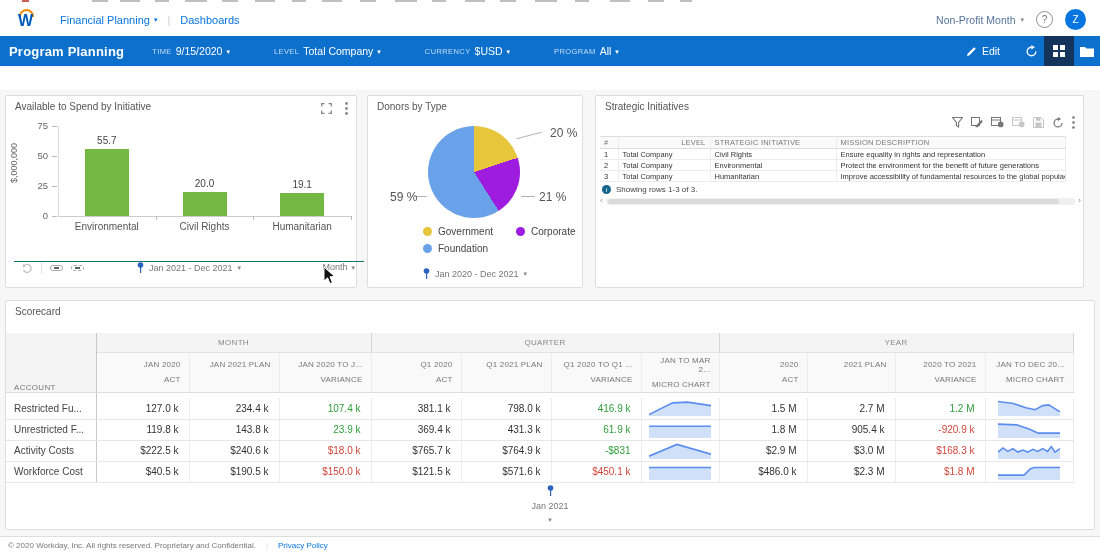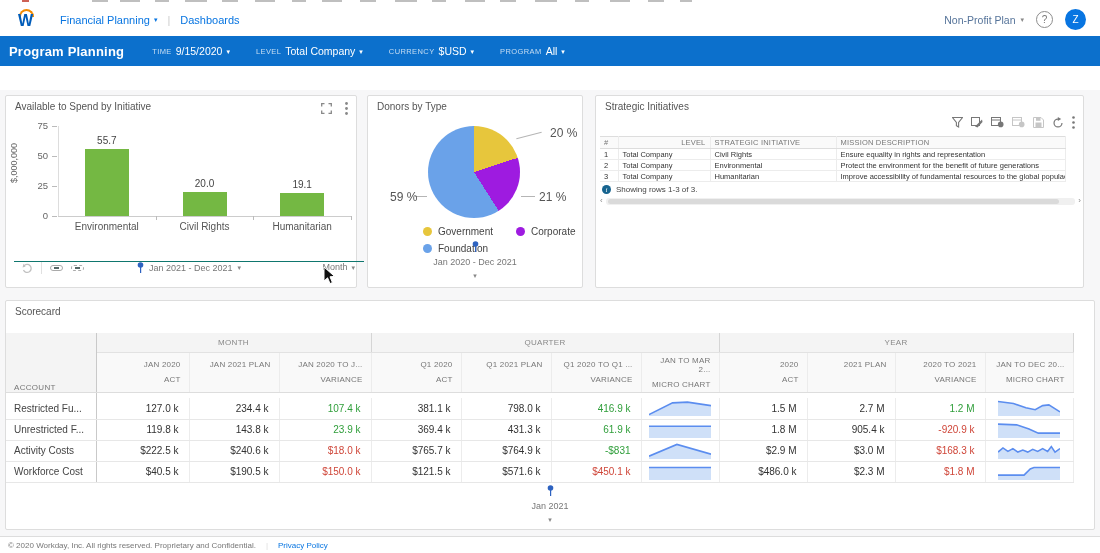--- a/index.html
+++ b/index.html
@@ -23,21 +23,21 @@
   .caret.blue { color:#0875e1; } .caret.white { color:#fff; } .caret.dim { color:#888; }
   .tb-sep { color:#ccc; margin:0 10px; font-size:11px; }
   .topbar-right { margin-left:auto; display:flex; align-items:center; gap:12px; margin-right:14px; }
   .plan-sel { color:#56749a; font-size:10.5px; display:flex; align-items:center; gap:5px; }
   .help { width:17px; height:17px; border-radius:50%; border:1.5px solid #8d8d8d; color:#777; font-size:10px; display:flex; align-items:center; justify-content:center; }
   .avatar { width:21px; height:21px; border-radius:50%; background:#0875e1; color:#fff; font-size:10px; display:flex; align-items:center; justify-content:center; }
 
   
   .bluebar { position:absolute; top:36px; left:0; width:1100px; height:30px; background:#0c70cc; display:flex; align-items:center; color:#fff; }
   .bb-title { font-size:13px; font-weight:bold; margin-left:9px; letter-spacing:.2px; }
-  .filters { display:flex; align-items:center; margin-left:28px; gap:26px; }
+  .filters { display:flex; align-items:center; margin-left:28px; gap:44px; }
   .filter { display:flex; align-items:center; gap:4px; }
   .filter .fl { font-size:7.5px; color:rgba(255,255,255,.75); letter-spacing:.4px; }
   .filter .fv { font-size:10.5px; }
   .bb-right { margin-left:auto; display:flex; align-items:center; height:30px; }
   .edit-btn { display:flex; align-items:center; gap:5px; font-size:10.5px; margin-right:18px; }
   .bb-ic { display:flex; align-items:center; justify-content:center; height:30px; width:26px; }
   .grid-tile { background:#15345c; width:30px; }
 
   
   .tabsbar { position:absolute; top:66px; left:0; width:1100px; height:24px; background:#f1f1f1; border-bottom:1px solid #e3e3e3; display:flex; align-items:flex-end; padding-left:8px; }
@@ -71,21 +71,21 @@
   .cf-right { position:absolute; right:9px; display:flex; align-items:center; gap:4px; }
 
   
   #panel-pie { left:367px; top:5px; width:216px; height:193px; }
   .pie { position:absolute; left:60px; top:30px; width:92px; height:92px; border-radius:50%; }
   .pie-lbl { position:absolute; font-size:12px; color:#555; }
   .leader { position:absolute; height:1px; background:#b5b5b5; }
   .pie-legend { position:absolute; left:55px; top:130px; font-size:10px; color:#444; }
   .pl-row { display:flex; align-items:center; gap:7px; margin-bottom:6px; }
   .pl-item { display:flex; align-items:center; gap:6px; width:86px; }
-  .pie-foot { position:absolute; left:0; bottom:8px; width:100%; display:flex; justify-content:center; align-items:center; gap:5px; font-size:9px; color:#777;flex-direction:column; }
+  .pie-foot { position:absolute; left:0; bottom:8px; width:100%; display:flex; justify-content:center; align-items:center; gap:5px; font-size:9px; color:#777; }
 
   
   #panel-si { left:595px; top:5px; width:489px; height:193px; }
   .si-toolbar { position:absolute; right:8px; top:20px; display:flex; align-items:center; gap:8px; }
   .si-toolbar svg { display:block; }
   .si-table { position:absolute; left:4px; top:40px; width:466px; border-collapse:collapse; table-layout:fixed; font-size:7.5px; }
   .si-table th { background:#fafafa; color:#777; font-weight:normal; border-top:1px solid #ddd; border-bottom:1px solid #ddd; border-right:1px solid #ececec; height:12px; padding:0 4px; letter-spacing:.2px; }
   .si-table td { border-bottom:1px solid #ececec; border-right:1px solid #ececec; height:11px; padding:0 4px; color:#333; white-space:nowrap; overflow:hidden; }
   .si-status { position:absolute; left:6px; top:89px; display:flex; align-items:center; gap:5px; font-size:8px; color:#444; }
   .info-dot { width:9px; height:9px; border-radius:50%; background:#17648f; color:#fff; font-size:7px; display:flex; align-items:center; justify-content:center; font-style:italic; font-family:"Liberation Serif", serif; }
@@ -153,21 +153,21 @@
       <span class="w">W</span>
     </div>
     <div class="app-menu">
       <span class="tb-link">Financial Planning</span>
       <span class="caret blue">▾</span>
     </div>
     <span class="tb-sep">|</span>
     <span class="tb-link">Dashboards</span>
     <div class="topbar-right">
       <div class="plan-sel">
-        <span>Non-Profit Plan</span>
+        <span>Non-Profit Month</span>
         <span class="caret dim">▾</span>
       </div>
       <div class="help">
           <span>?</span>
         </div>
       <div class="avatar">
           <span>Z</span>
         </div>
     </div>
   </div>
@@ -187,20 +187,47 @@
       </div>
       <div class="filter">
         <span class="fl">CURRENCY</span>
         <span class="fv">$USD</span>
         <span class="caret white">▾</span>
       </div>
       <div class="filter">
         <span class="fl">PROGRAM</span>
         <span class="fv">All</span>
         <span class="caret white">▾</span>
+      </div>
+    </div>
+    <div class="bb-right">
+      <div class="edit-btn">
+        <svg width="11" height="11" viewBox="0 0 11 11">
+            <path d="M1 10 L1.6 7.8 L8.2 1.2 L9.8 2.8 L3.2 9.4 Z" fill="#fff"></path>
+          </svg>
+        <span>Edit</span>
+      </div>
+      <div class="bb-ic">
+        <svg width="13" height="13" viewBox="0 0 13 13">
+            <path d="M10.8 6.5 A4.3 4.3 0 1 1 6.5 2.2" fill="none" stroke="#fff" stroke-width="1.4"></path>
+            <path d="M6.3 0 L10 2.3 L6.3 4.4 Z" fill="#fff"></path>
+          </svg>
+      </div>
+      <div class="bb-ic grid-tile">
+        <svg width="12" height="12" viewBox="0 0 12 12">
+            <rect x="0" y="0" width="5" height="5" fill="#fff"></rect>
+            <rect x="7" y="0" width="5" height="5" fill="#fff"></rect>
+            <rect x="0" y="7" width="5" height="5" fill="#fff"></rect>
+            <rect x="7" y="7" width="5" height="5" fill="#fff"></rect>
+          </svg>
+      </div>
+      <div class="bb-ic">
+        <svg width="14" height="12" viewBox="0 0 14 12">
+            <path d="M0 2 L5 2 L6.5 3.6 L14 3.6 L14 12 L0 12 Z" fill="#fff"></path>
+          </svg>
       </div>
     </div>
   </div>
 
 
   <div class="dash">
 
     <div class="panel" id="panel-bar">
       <span class="p-title">Available to Spend by Initiative</span>
       <svg class="p-ic" style="right:24px; top:7px;" width="11" height="11" viewBox="0 0 11 11" stroke="#888" stroke-width="1.3" fill="none">

